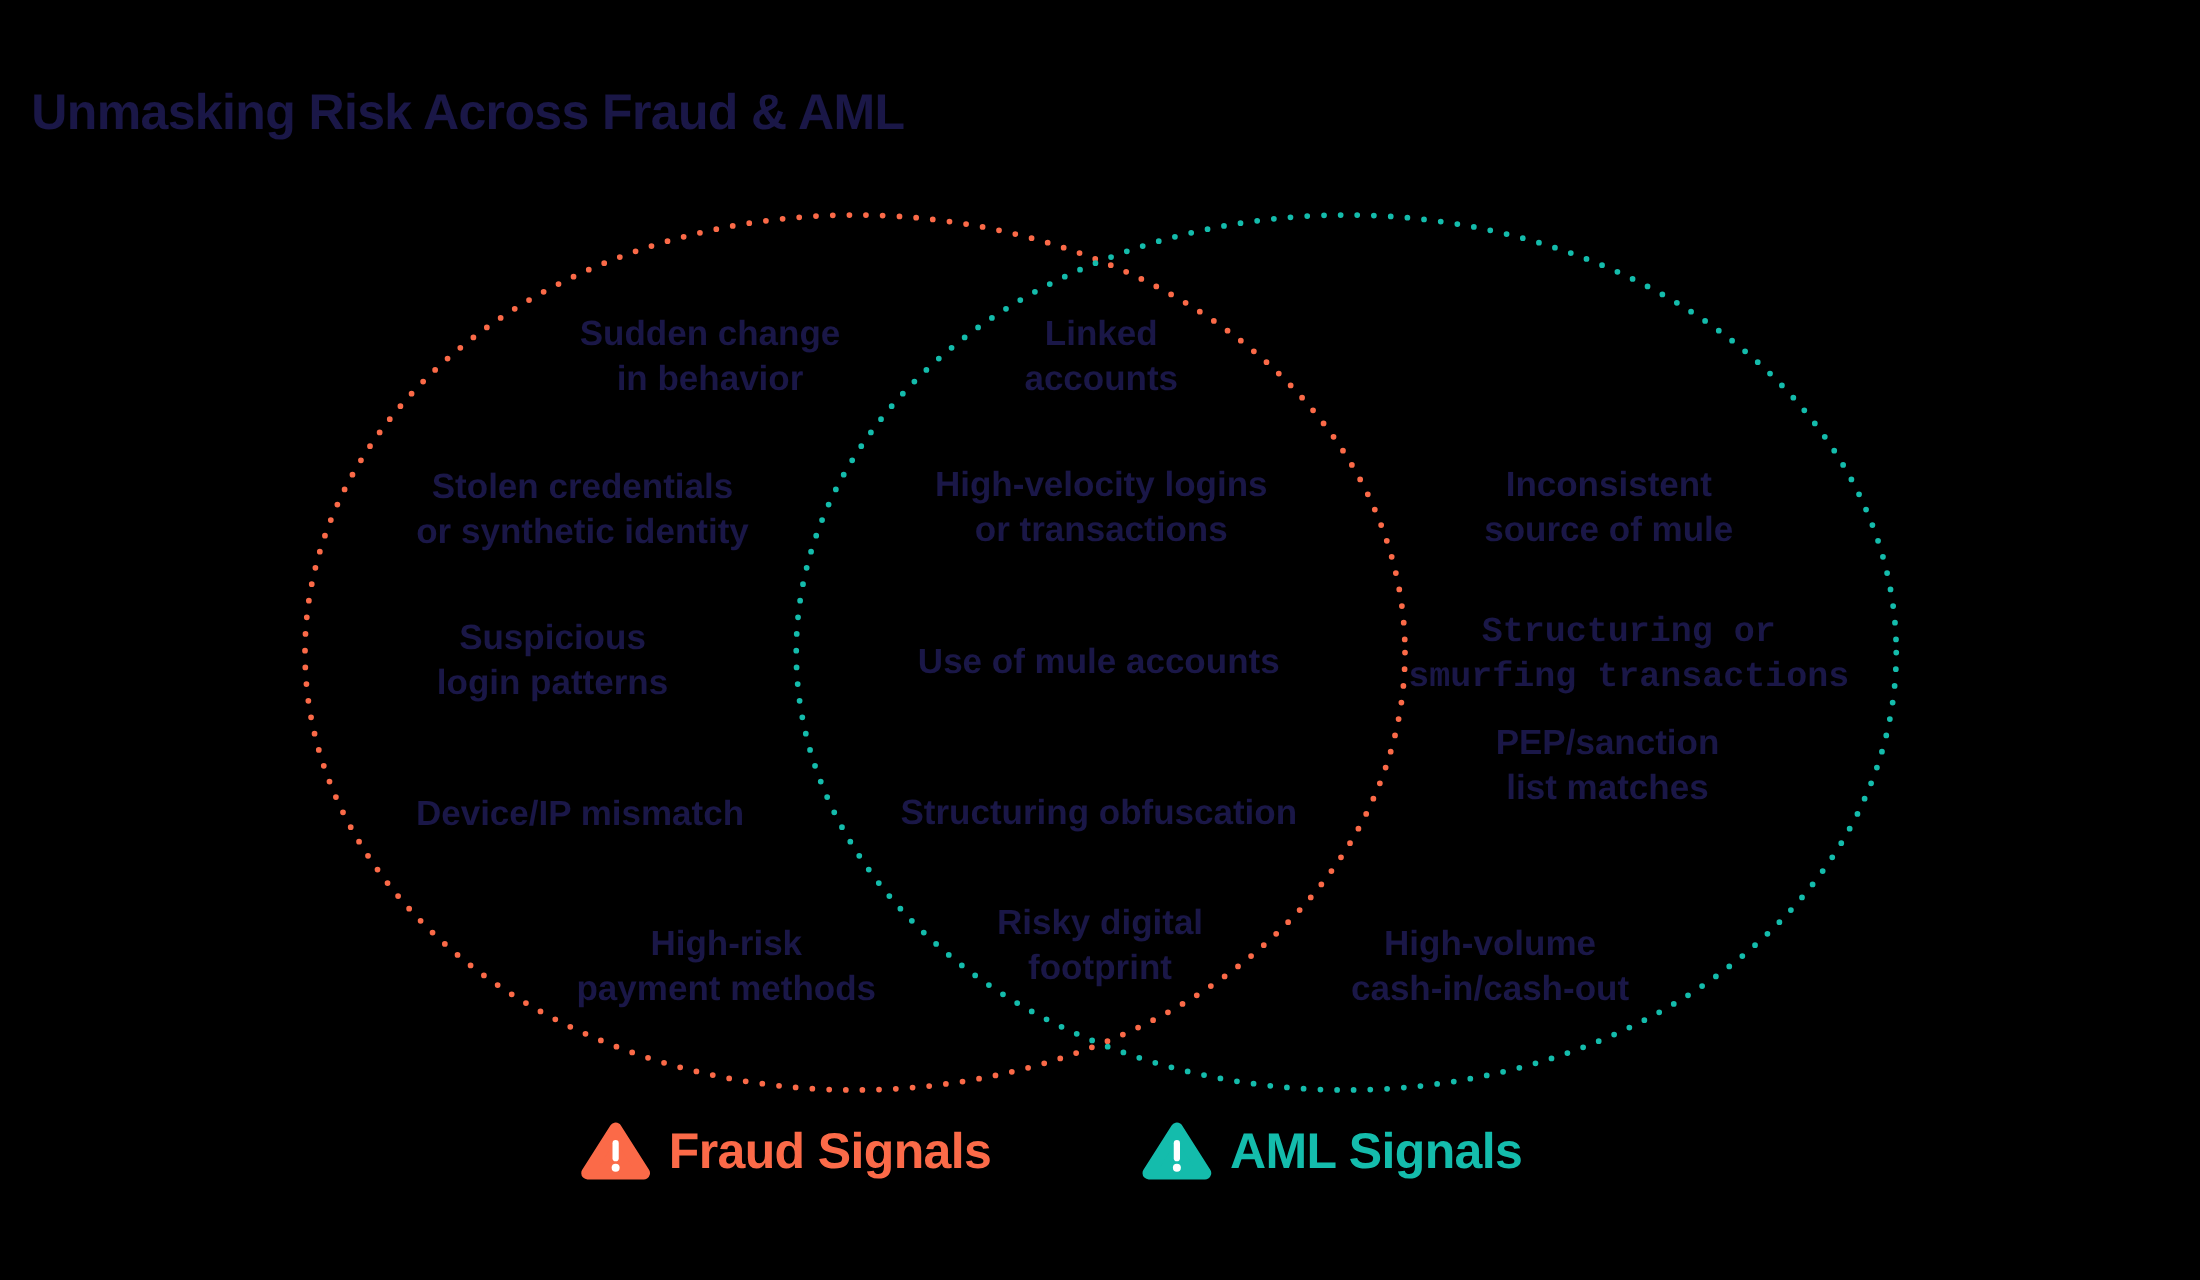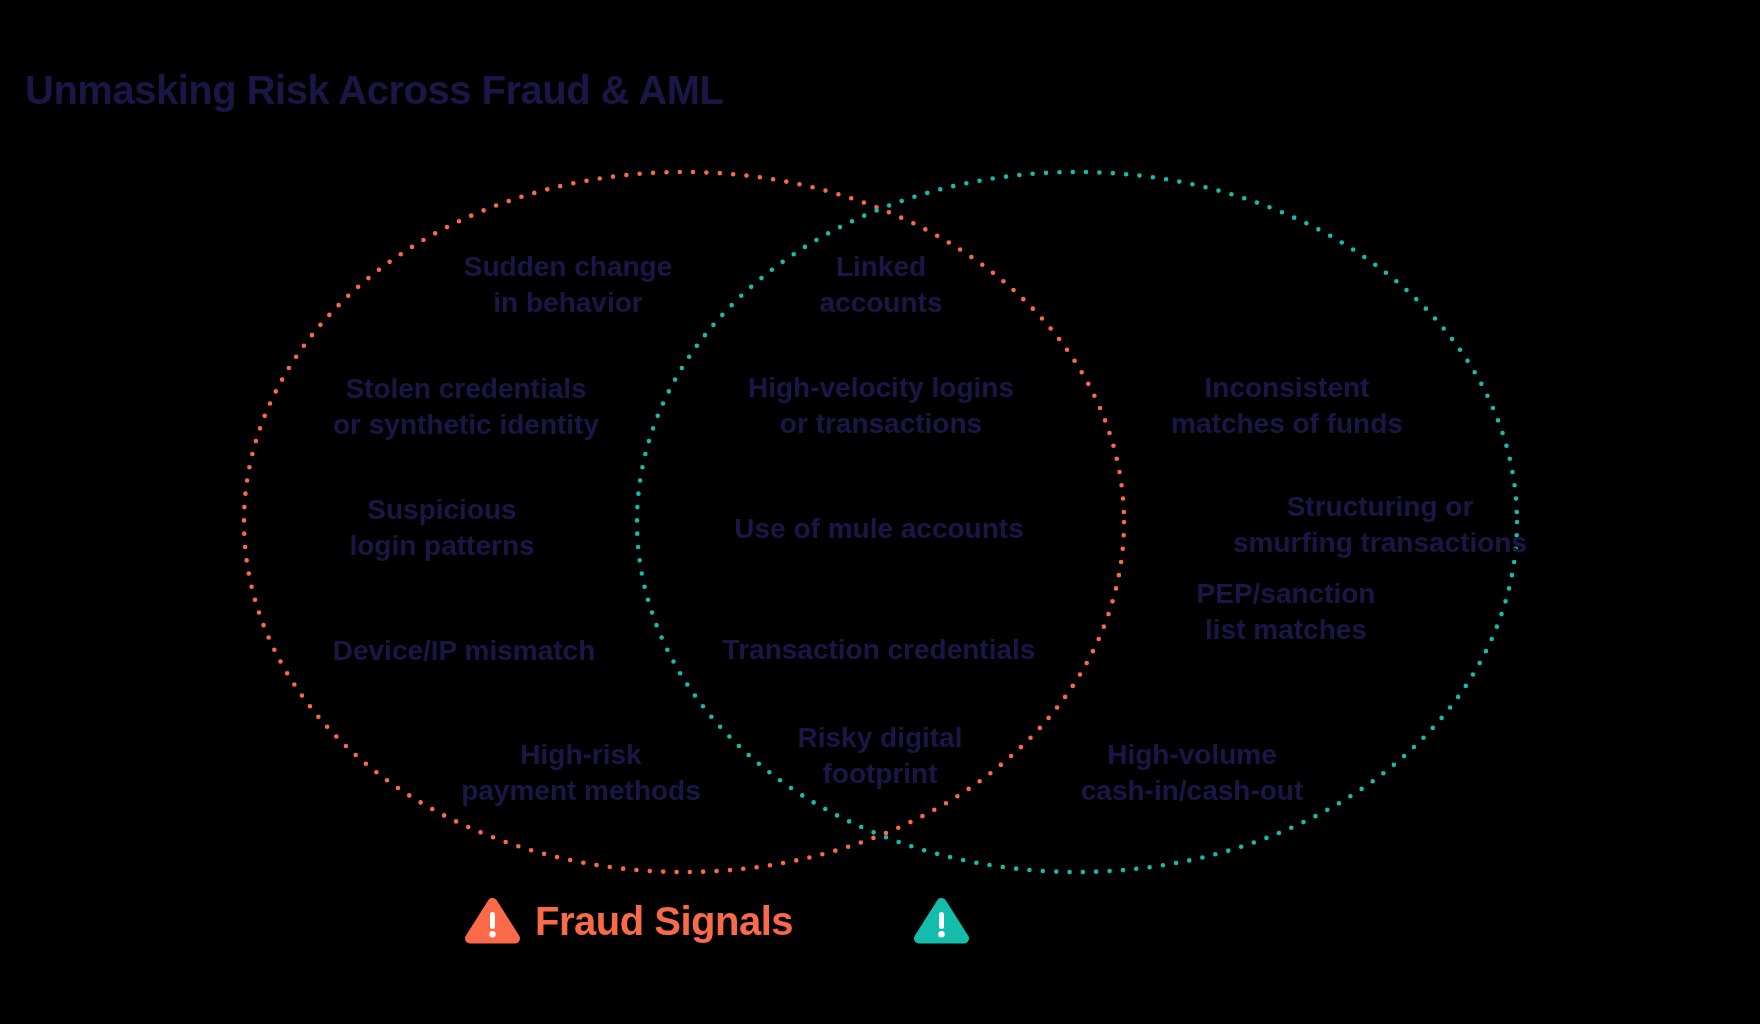--- a/index.html
+++ b/index.html
@@ -99,27 +99,27 @@
 login patterns</div>
   <div class="item" style="left:464px;top:651px;">Device/IP mismatch</div>
   <div class="item" style="left:581px;top:773px;">High-risk
 payment methods</div>
 
   <div class="item" style="left:881px;top:285px;">Linked
 accounts</div>
   <div class="item" style="left:881px;top:406px;">High-velocity logins
 or transactions</div>
   <div class="item" style="left:879px;top:529px;">Use of mule accounts</div>
-  <div class="item" style="left:879px;top:650px;">Transaction credentials</div>
+  <div class="item" style="left:879px;top:650px;">Structuring obfuscation</div>
   <div class="item" style="left:880px;top:756px;">Risky digital
 footprint</div>
 
   <div class="item" style="left:1287px;top:406px;">Inconsistent
-matches of funds</div>
-  <div class="item" style="left:1380px;top:525px;">Structuring or
+source of mule</div>
+  <div class="item" style="left:1303px;top:525px;font-family:Liberation Mono, monospace;">Structuring or
 smurfing transactions</div>
   <div class="item" style="left:1286px;top:612px;">PEP/sanction
 list matches</div>
   <div class="item" style="left:1192px;top:773px;">High-volume
 cash-in/cash-out</div>
 
   <div class="legend-item" style="left:464px;">
     <svg class="tri" viewBox="0 0 56 50" aria-hidden="true">
       <path d="M28 7 L50.5 42.5 L5.5 42.5 Z" fill="var(--fraud)" stroke="var(--fraud)" stroke-width="10" stroke-linejoin="round"></path>
       <path d="M28 18.5 V30.5" stroke="#ffffff" stroke-width="5" stroke-linecap="round"></path>
@@ -127,15 +127,16 @@
     </svg>
     <span class="legend-label fraud-label">Fraud Signals</span>
   </div>
 
   <div class="legend-item" style="left:913px;">
     <svg class="tri" viewBox="0 0 56 50" aria-hidden="true">
       <path d="M28 7 L50.5 42.5 L5.5 42.5 Z" fill="var(--aml)" stroke="var(--aml)" stroke-width="10" stroke-linejoin="round"></path>
       <path d="M28 18.5 V30.5" stroke="#ffffff" stroke-width="5" stroke-linecap="round"></path>
       <circle cx="28" cy="38.2" r="3.2" fill="#ffffff"></circle>
     </svg>
+    <span class="legend-label aml-label">AML Signals</span>
   </div>
 
 </div>
 
 </body></html>

